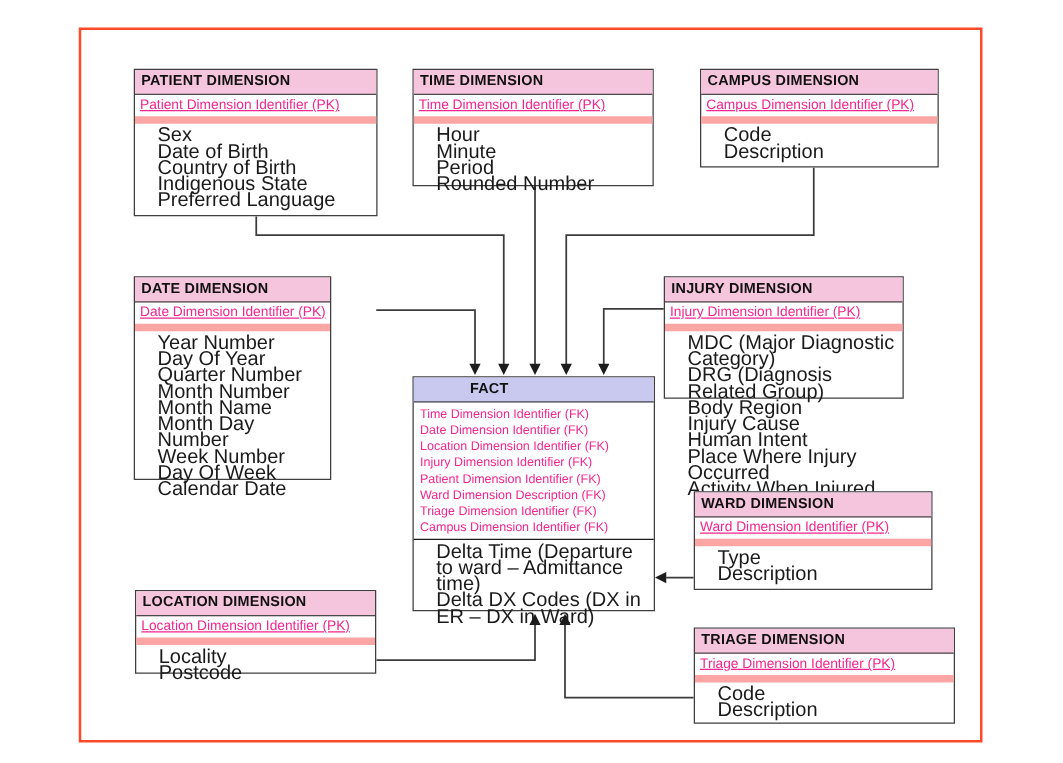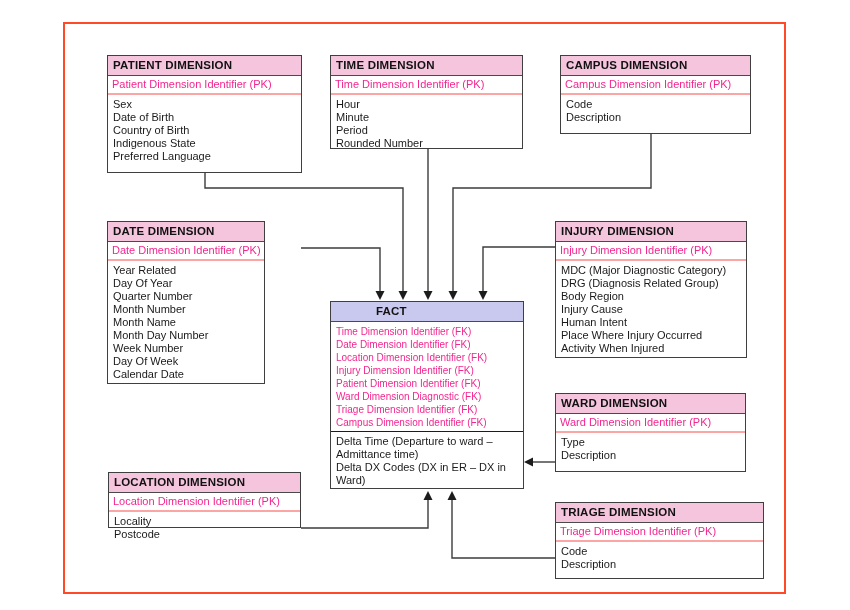--- a/index.html
+++ b/index.html
@@ -17,24 +17,24 @@
     border:1.5px solid #3f3f3f;display:flex;flex-direction:column;
   }
   .e-header{
     flex:0 0 auto;height:19px;line-height:19px;padding:0 5px;
     background:#f5c5dd;color:#111111;font-size:11.5px;font-weight:bold;
     letter-spacing:0.2px;border-bottom:1px solid #4a4a4a;white-space:nowrap;overflow:hidden;
   }
   .fact-header{background:#c9c8ee;padding-left:45px;}
   .e-key{
     flex:0 0 auto;height:17px;line-height:17px;padding:0 4px;
-    color:#f3258f;font-size:11px;border-bottom:2px solid #fca5a5;
-    white-space:nowrap;overflow:hidden;
+    color:#f3258f;font-size:11px;border-bottom:6px solid #fca5a5;
+    white-space:nowrap;overflow:hidden;text-decoration:underline;
   }
-  .e-attrs{flex:1 1 auto;padding:3px 4px 2px 5px;color:#1a1a1a;font-size:11px;}
+  .e-attrs{flex:1 1 auto;padding:3px 4px 2px 5px;color:#1a1a1a;font-size:16px;margin-left:13px;}
   .e-attrs .attr-line{line-height:13px;}
   .e-keys{
     flex:0 0 auto;padding:3px 4px 2px 5px;color:#f3258f;font-size:10px;
     border-bottom:1.5px solid #1c1c1c;
   }
   .e-keys .attr-line{line-height:13px;white-space:nowrap;overflow:hidden;}
 </style>
 </head>
 <body>
 
@@ -94,33 +94,33 @@
     <div class="e-attrs">
         <div class="attr-line">Code</div>
         <div class="attr-line">Description</div>
       </div>
   </div>
 
   <div class="entity" style="left:107px;top:221px;width:158px;height:163px">
     <div class="e-header">DATE DIMENSION</div>
     <div class="e-key">Date Dimension Identifier (PK)</div>
     <div class="e-attrs">
-        <div class="attr-line">Year Related</div>
+        <div class="attr-line">Year Number</div>
         <div class="attr-line">Day Of Year</div>
         <div class="attr-line">Quarter Number</div>
         <div class="attr-line">Month Number</div>
         <div class="attr-line">Month Name</div>
         <div class="attr-line">Month Day Number</div>
         <div class="attr-line">Week Number</div>
         <div class="attr-line">Day Of Week</div>
         <div class="attr-line">Calendar Date</div>
       </div>
   </div>
 
-  <div class="entity" style="left:555px;top:221px;width:192px;height:137px">
+  <div class="entity" style="left:531px;top:221px;width:192px;height:98px">
     <div class="e-header">INJURY DIMENSION</div>
     <div class="e-key">Injury Dimension Identifier (PK)</div>
     <div class="e-attrs">
         <div class="attr-line">MDC (Major Diagnostic Category)</div>
         <div class="attr-line">DRG (Diagnosis Related Group)</div>
         <div class="attr-line">Body Region</div>
         <div class="attr-line">Injury Cause</div>
         <div class="attr-line">Human Intent</div>
         <div class="attr-line">Place Where Injury Occurred</div>
         <div class="attr-line">Activity When Injured</div>
@@ -128,40 +128,40 @@
   </div>
 
   <div class="entity" style="left:330px;top:301px;width:194px;height:188px">
     <div class="e-header fact-header">FACT</div>
     <div class="e-keys">
         <div class="attr-line">Time Dimension Identifier (FK)</div>
         <div class="attr-line">Date Dimension Identifier (FK)</div>
         <div class="attr-line">Location Dimension Identifier (FK)</div>
         <div class="attr-line">Injury Dimension Identifier (FK)</div>
         <div class="attr-line">Patient Dimension Identifier (FK)</div>
-        <div class="attr-line">Ward Dimension Diagnostic (FK)</div>
+        <div class="attr-line">Ward Dimension Description (FK)</div>
         <div class="attr-line">Triage Dimension Identifier (FK)</div>
         <div class="attr-line">Campus Dimension Identifier (FK)</div>
       </div>
     <div class="e-attrs">
         <div class="attr-line">Delta Time (Departure to ward – Admittance time)</div>
         <div class="attr-line">Delta DX Codes (DX in ER – DX in Ward)</div>
       </div>
   </div>
 
   <div class="entity" style="left:555px;top:393px;width:191px;height:79px">
     <div class="e-header">WARD DIMENSION</div>
     <div class="e-key">Ward Dimension Identifier (PK)</div>
     <div class="e-attrs">
         <div class="attr-line">Type</div>
         <div class="attr-line">Description</div>
       </div>
   </div>
 
-  <div class="entity" style="left:108px;top:472px;width:193px;height:56px">
+  <div class="entity" style="left:108px;top:472px;width:193px;height:67px">
     <div class="e-header">LOCATION DIMENSION</div>
     <div class="e-key">Location Dimension Identifier (PK)</div>
     <div class="e-attrs">
         <div class="attr-line">Locality</div>
         <div class="attr-line">Postcode</div>
       </div>
   </div>
 
   <div class="entity" style="left:555px;top:502px;width:209px;height:77px">
     <div class="e-header">TRIAGE DIMENSION</div>

